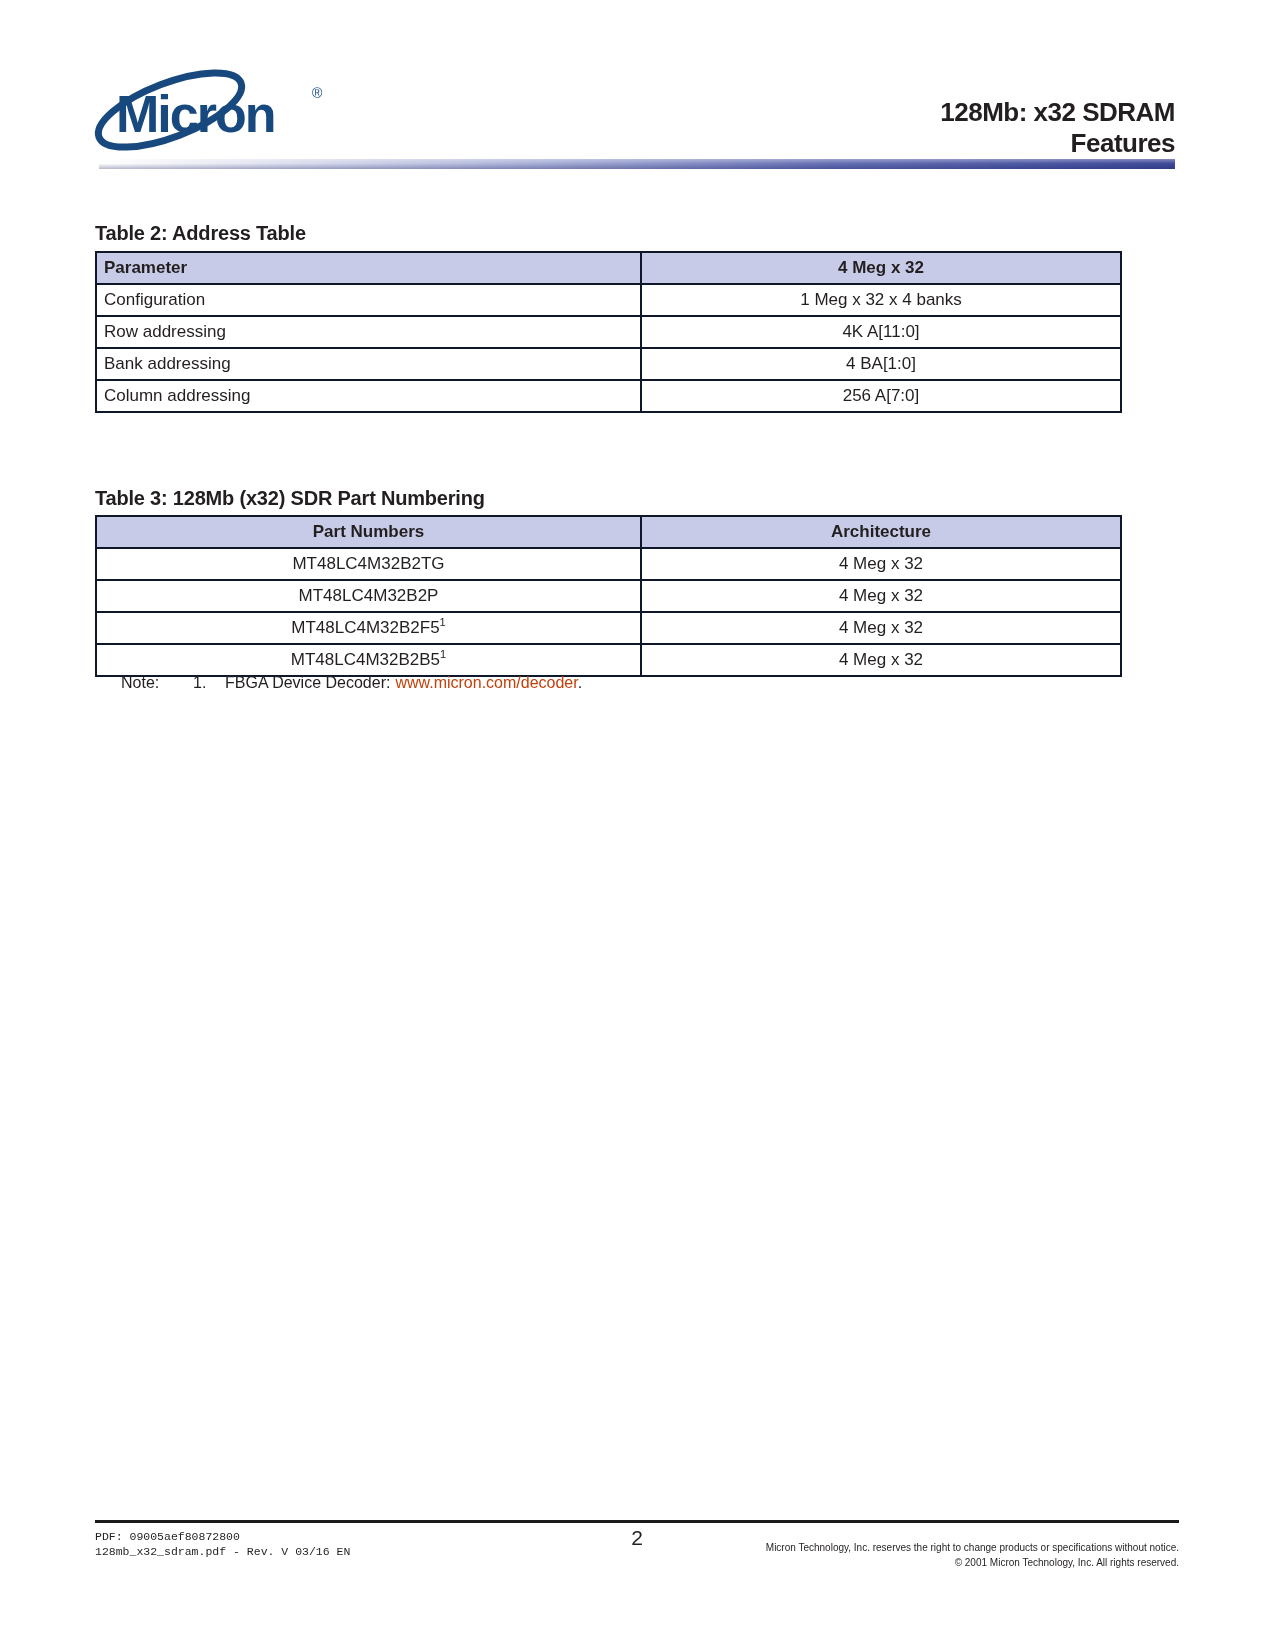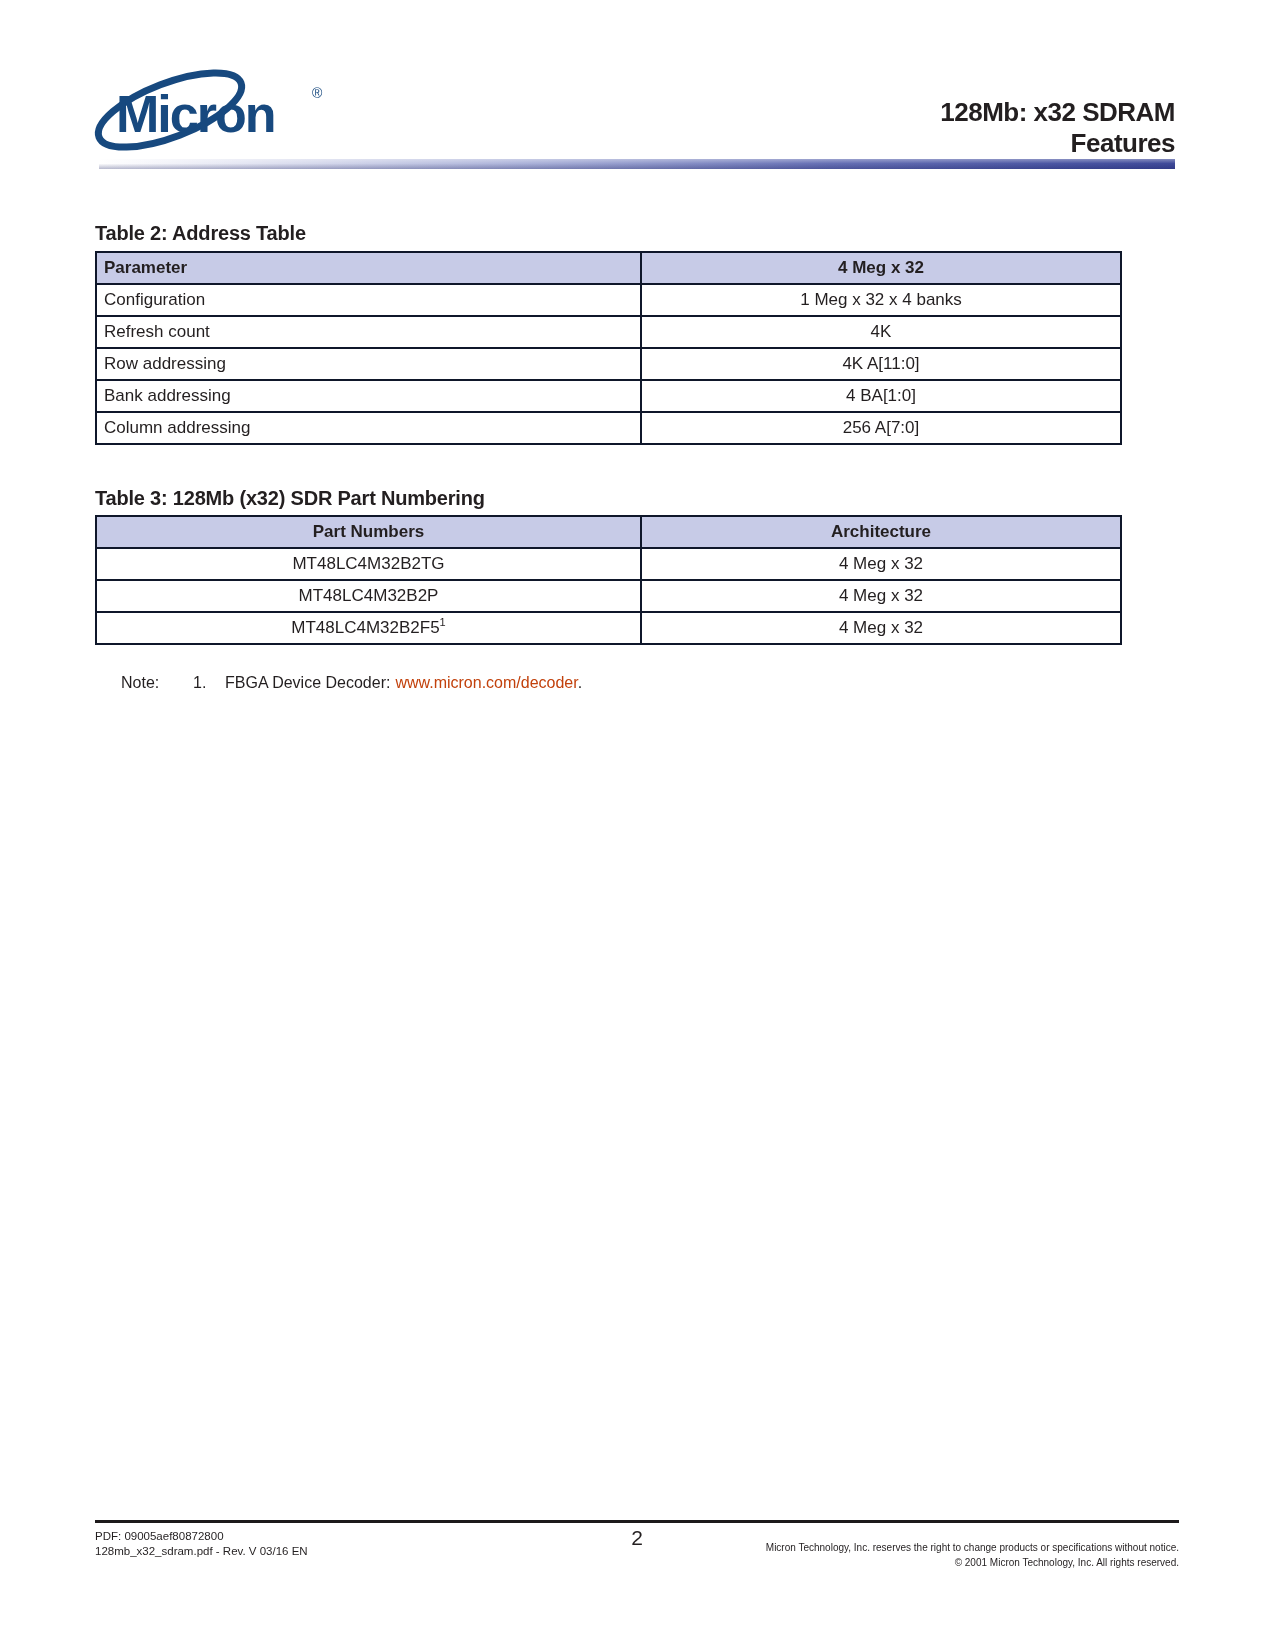--- a/index.html
+++ b/index.html
@@ -44,21 +44,21 @@
 
   
   .note-row { position:absolute; left:95px; top:674px; width:1020px; height:26px; font-size:16px; }
   .note-label  { position:absolute; left:26px;  top:0; }
   .note-number { position:absolute; left:98px;  top:0; }
   .note-body   { position:absolute; left:130px; top:0; white-space:nowrap; }
   .note-link   { color:#c2410c; margin-left:5px; cursor:pointer; }
 
   
   .footer-rule  { position:absolute; left:95px; top:1520px; width:1084px; height:3px; background:#1d1a1b; }
-  .footer-left  { position:absolute; left:95px;  top:1529px; font-size:11.5px; line-height:15px; }
+  .footer-left  { position:absolute; left:95px;  top:1529px; font-size:11.5px; line-height:15px;font-family:Liberation Mono, monospace; }
   .footer-page  { position:absolute; left:95px;  top:1526px; width:1084px; text-align:center; font-size:21px; }
   .footer-right { position:absolute; right:96px; top:1540px; font-size:10px; line-height:15px; text-align:right;margin-left:8px; }
 </style>
 </head>
 <body>
 
 <div class="page">
 
   <svg class="logo" viewBox="0 0 255 92">
     <ellipse cx="80" cy="46" rx="76" ry="27" transform="rotate(-21 80 46)" fill="none" stroke="#17497f" stroke-width="7"></ellipse>
@@ -80,24 +80,20 @@
         <col class="c2">
       </colgroup>
     <tbody>
         <tr>
       <th class="c1">Parameter</th>
       <th class="c2">4 Meg x 32</th>
     </tr>
     <tr>
       <td class="c1">Configuration</td>
       <td class="c2">1 Meg x 32 x 4 banks</td>
-    </tr>
-    <tr>
-      <td class="c1">Refresh count</td>
-      <td class="c2">4K</td>
     </tr>
     <tr>
       <td class="c1">Row addressing</td>
       <td class="c2">4K A[11:0]</td>
     </tr>
     <tr>
       <td class="c1">Bank addressing</td>
       <td class="c2">4 BA[1:0]</td>
     </tr>
     <tr>
@@ -123,20 +119,24 @@
       <td class="c2">4 Meg x 32</td>
     </tr>
     <tr>
       <td class="c1"><span>MT48LC4M32B2P</span><sup class="fn"></sup></td>
       <td class="c2">4 Meg x 32</td>
     </tr>
     <tr>
       <td class="c1"><span>MT48LC4M32B2F5</span><sup class="fn">1</sup></td>
       <td class="c2">4 Meg x 32</td>
     </tr>
+    <tr>
+      <td class="c1"><span>MT48LC4M32B2B5</span><sup class="fn">1</sup></td>
+      <td class="c2">4 Meg x 32</td>
+    </tr>
   </tbody>
     </table>
 
   <div class="note-row">
     <span class="note-label">Note:</span>
     <span class="note-number">1.</span>
     <span class="note-body"><span>FBGA Device Decoder:</span><span class="note-link">www.micron.com/decoder</span><span>.</span></span>
   </div>
 
   <div class="footer-rule"></div>

